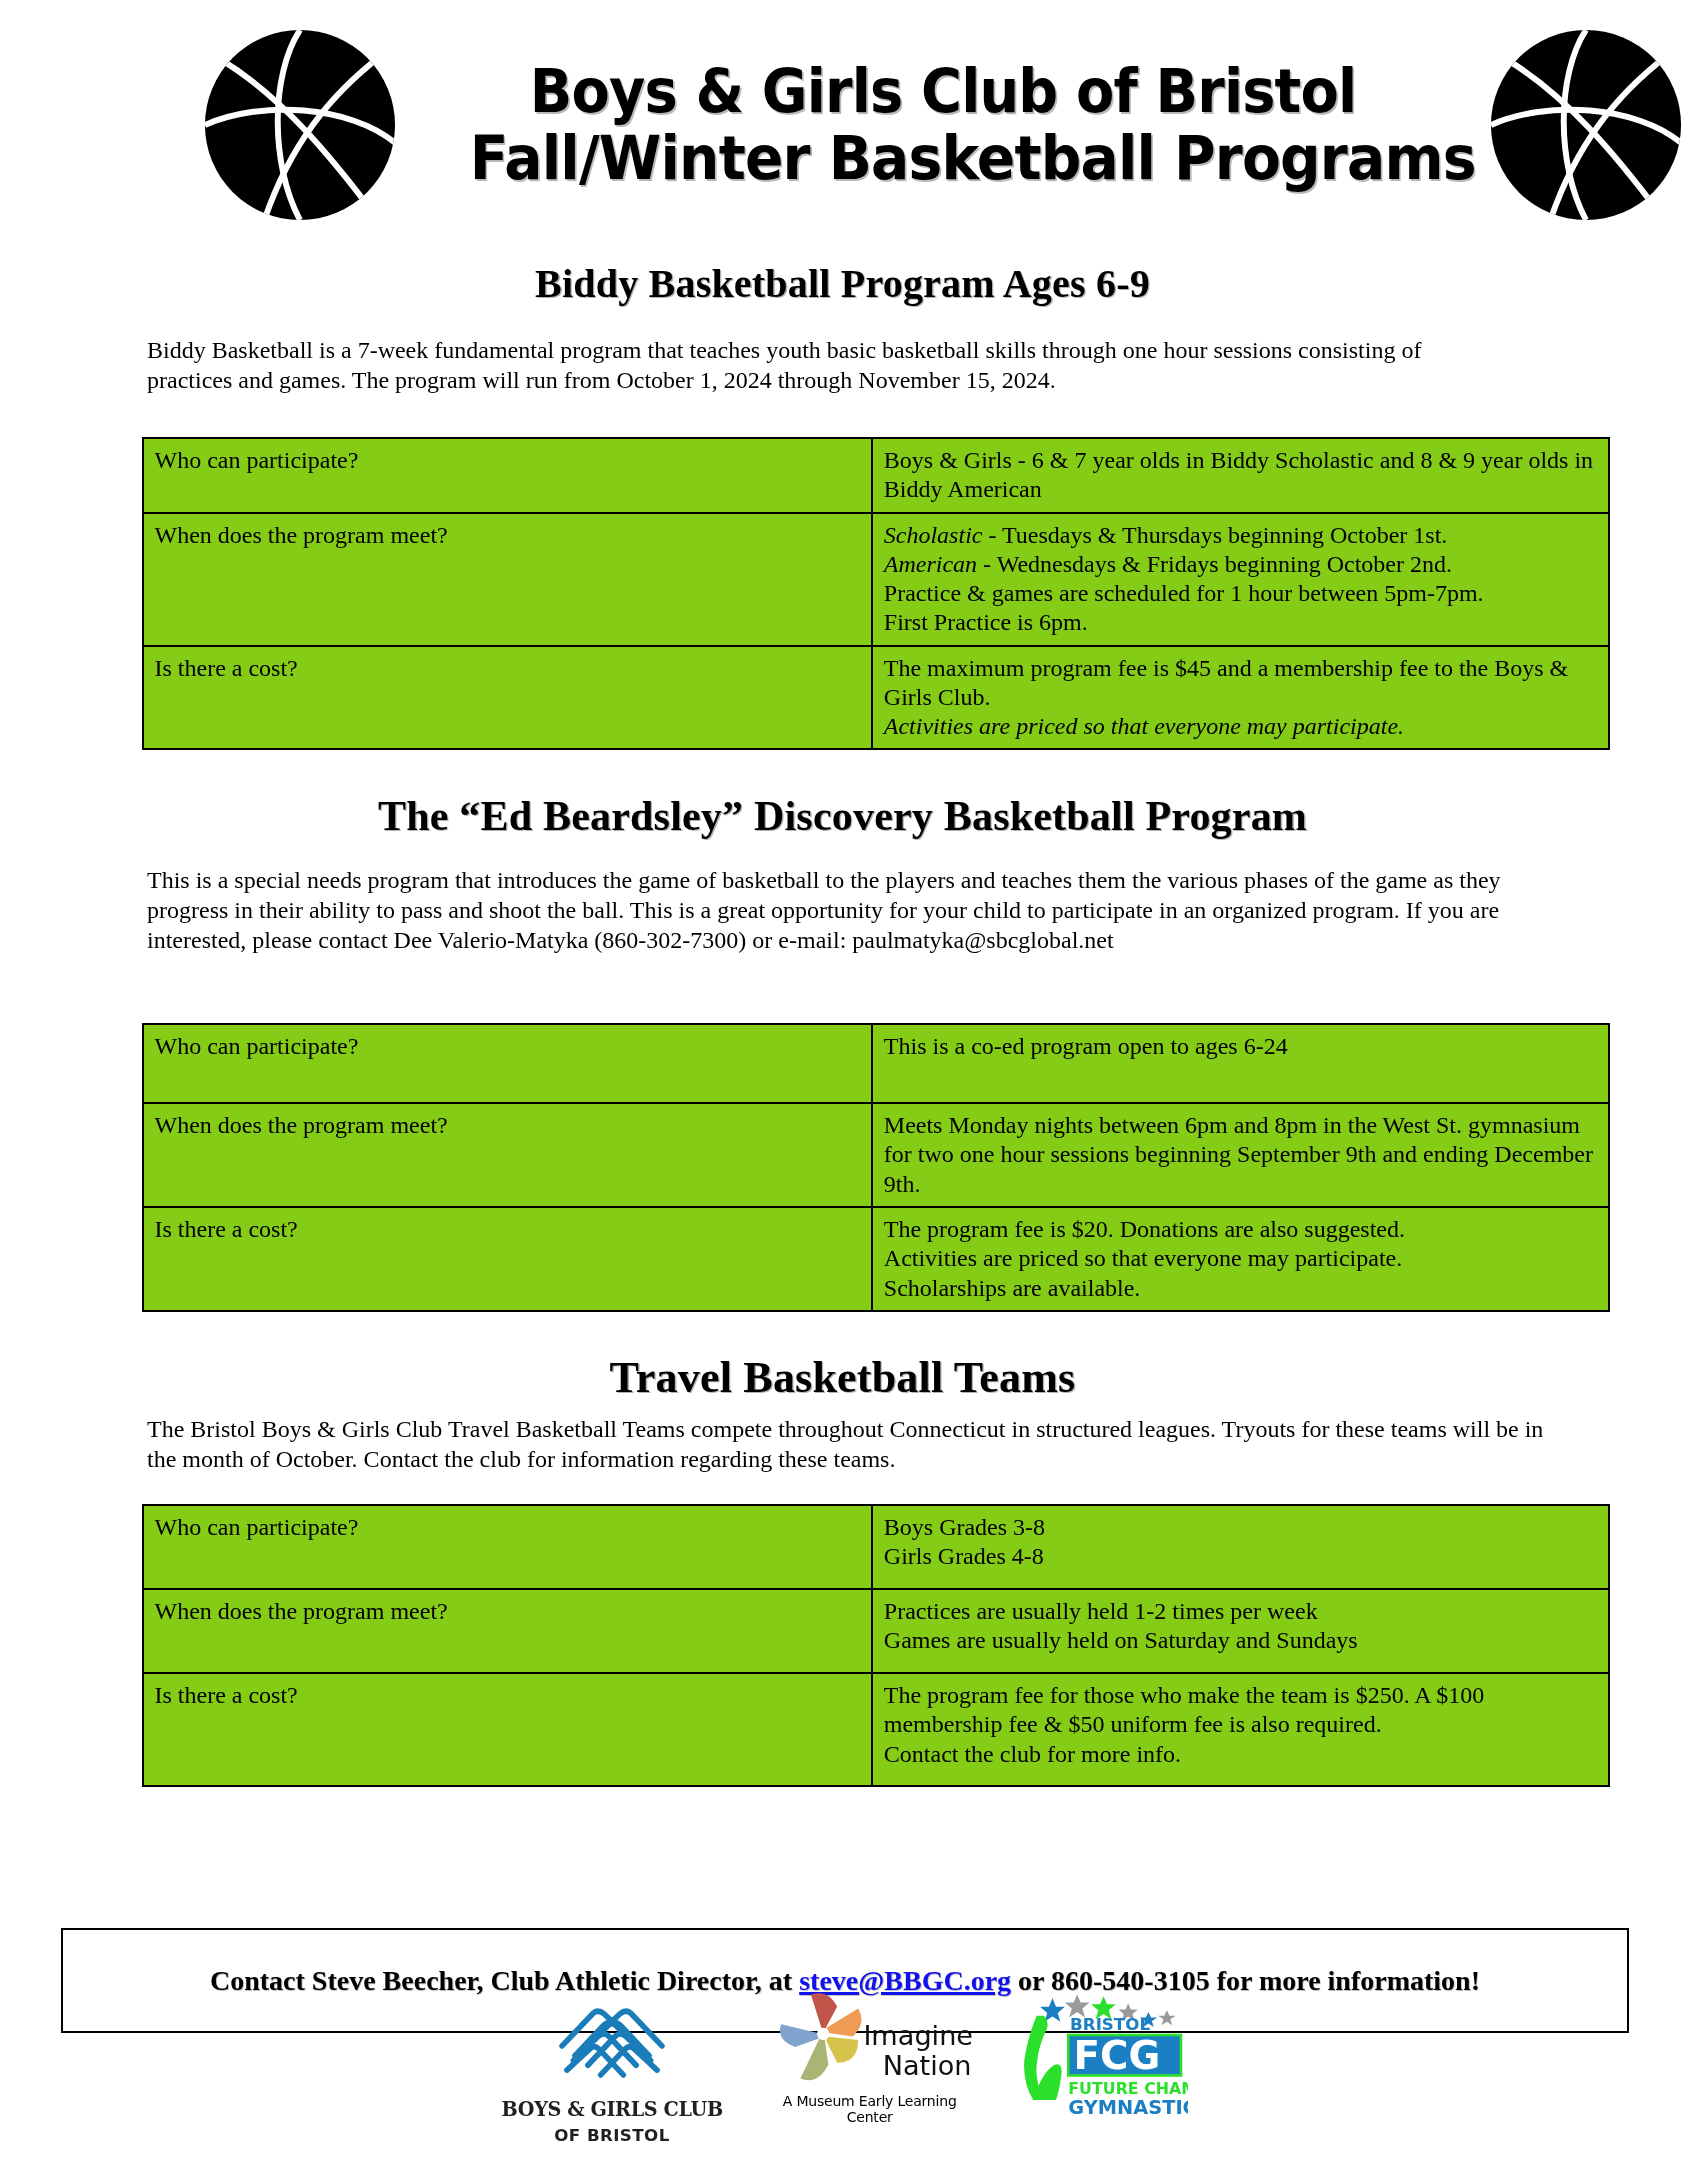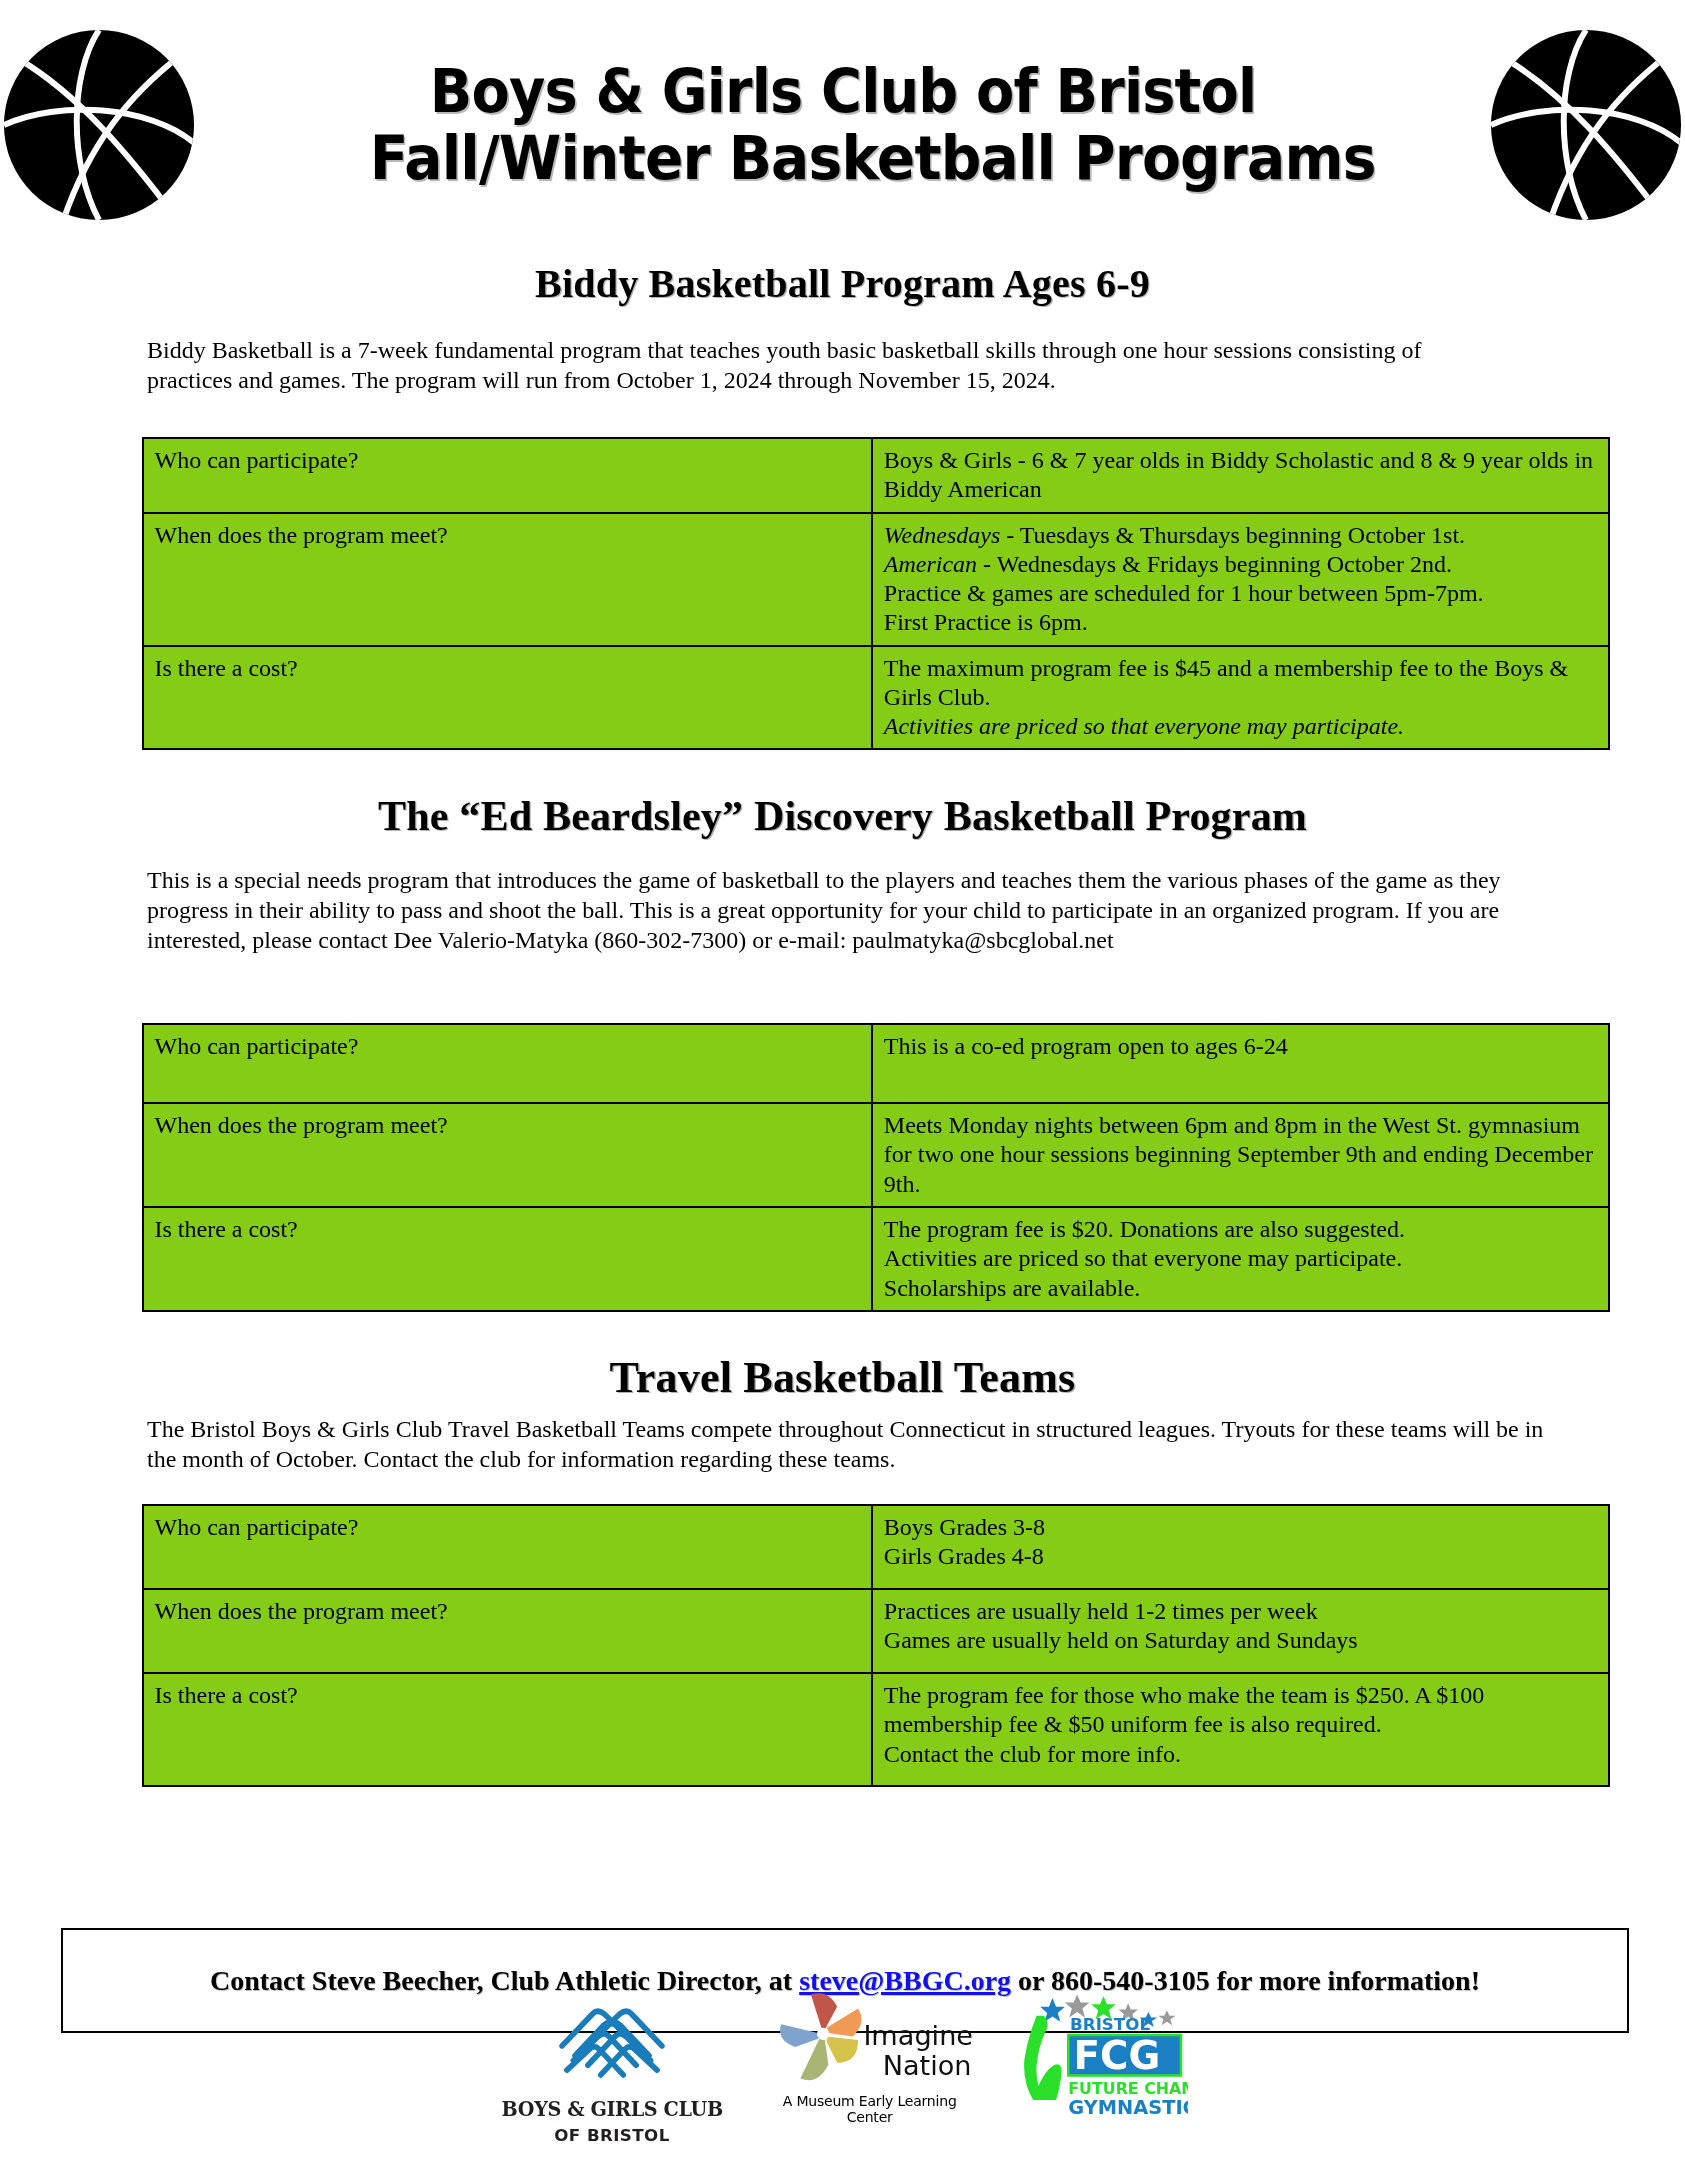--- a/index.html
+++ b/index.html
@@ -18,21 +18,22 @@
   }
 
   
   .header {
     position: absolute;
     left: 0; top: 8.8px;
     width: 1685px;
     height: 233px;
     display: flex;
     align-items: center;
-    justify-content: space-between;
+    justify-content: flex-end;
+    gap: 35px;
   }
   .ball {
     width: 198px;
     height: 204px;
     flex: 0 0 auto;
   }
   .ball svg { display: block; width: 100%; height: 100%; }
   .header-titles {
     flex: 0 0 auto;
     width: 1018px;
@@ -212,21 +213,21 @@
     <tbody>
       <tr>
         <td class="q">Who can participate?</td>
         <td class="a">
           <span>Boys &amp; Girls - 6 &amp; 7 year olds in Biddy Scholastic and 8 &amp; 9 year olds in Biddy American</span>
         </td>
       </tr>
       <tr>
         <td class="q">When does the program meet?</td>
         <td class="a">
-          <div><span class="it">Wednesdays</span><span> - Tuesdays &amp; Thursdays beginning October 1st.</span></div>
+          <div><span class="it">Scholastic</span><span> - Tuesdays &amp; Thursdays beginning October 1st.</span></div>
           <div><span class="it">American</span><span> - Wednesdays &amp; Fridays beginning October 2nd.</span></div>
           <div>Practice &amp; games are scheduled for 1 hour between 5pm-7pm.</div>
           <div>First Practice is 6pm.</div>
         </td>
       </tr>
       <tr>
         <td class="q">Is there a cost?</td>
         <td class="a">
           <div>The maximum program fee is $45 and a membership fee to the Boys &amp; Girls Club.</div>
           <div class="it">Activities are priced so that everyone may participate.</div>

